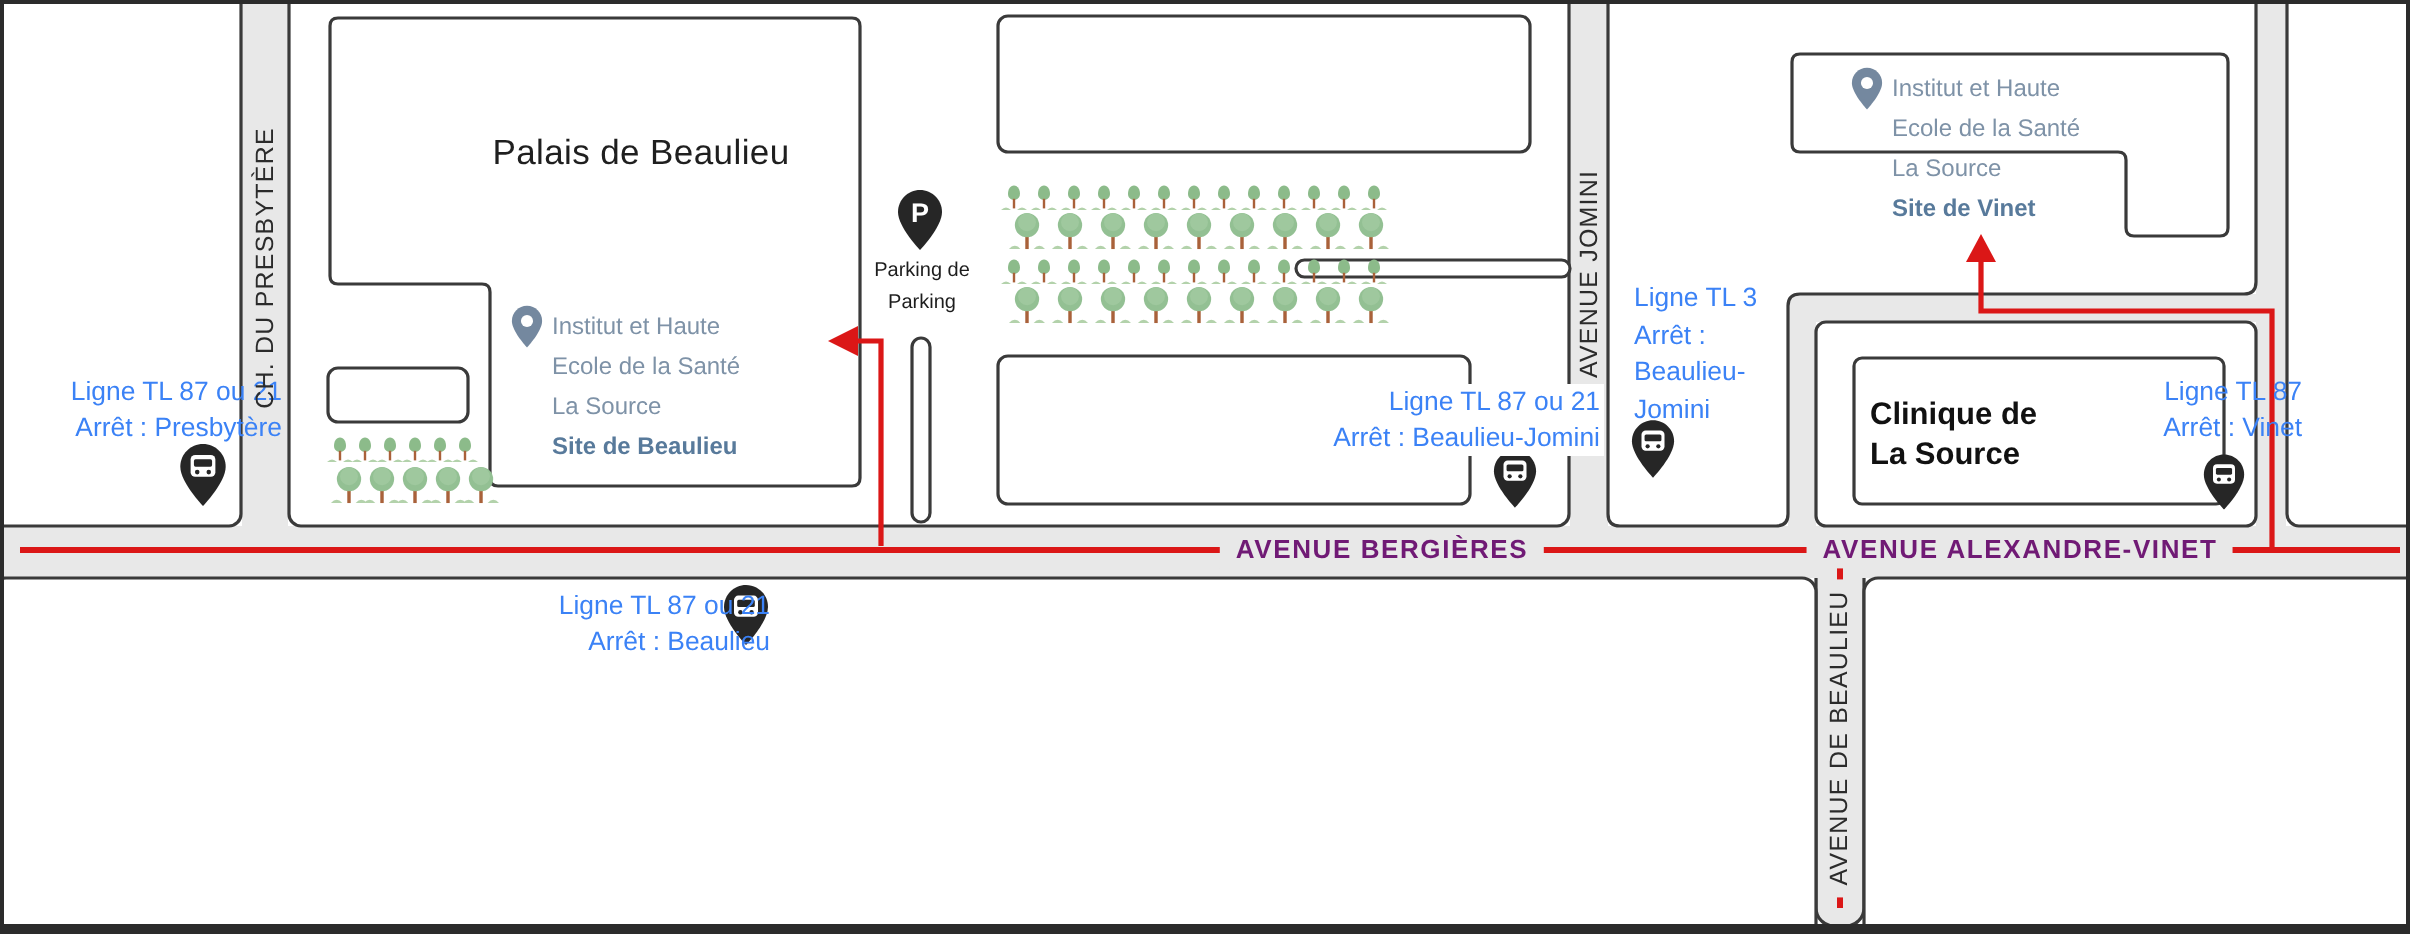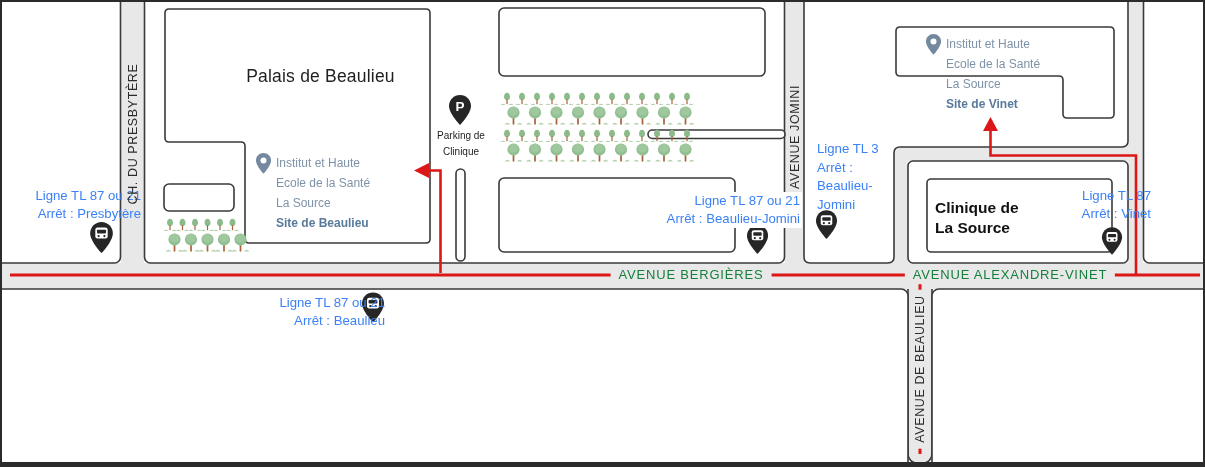--- a/index.html
+++ b/index.html
@@ -3,22 +3,22 @@
 <meta charset="utf-8">
 <style>
   html,body{margin:0;padding:0;background:#fff;font-family:"Liberation Sans",sans-serif;}
   #map-frame{
     position:relative;width:1205px;height:467px;box-sizing:border-box;
     border:2px solid #2b2b2b;border-bottom-width:5px;background:#ffffff;overflow:hidden;
   }
   #base-svg{position:absolute;left:0;top:0;width:1201px;height:460px;}
   .lbl{position:absolute;color:#222;line-height:1.2;}
   .street-h{
-    transform:translate(-50%,-50%);font-size:13px;letter-spacing:.8px;color:#15803d;
-    background:#e8e8e8;padding:1px 8px;white-space:nowrap;font-weight:400;
+    transform:translate(-50%,-50%);font-size:13px;letter-spacing:.8px;color:#701a75;
+    background:#e8e8e8;padding:1px 8px;white-space:nowrap;font-weight:700;
   }
   .street-v{
     transform:translate(-50%,-50%) rotate(-90deg);font-size:12.5px;letter-spacing:.6px;
     color:#2b2b2b;white-space:nowrap;font-weight:500;
   }
   .street-v.on-red{background:#e8e8e8;padding:0 6px;}
   .stop{font-size:13.2px;line-height:18px;color:#3b82f6;font-weight:500;white-space:nowrap;}
   .stop.right{text-align:right;margin-left:27px;}
   .stop.halo{background:#ffffff;padding:0 2px;}
   .poi-blue{font-size:12px;line-height:20px;font-weight:500;color:#7e92a7;white-space:nowrap;}
@@ -185,21 +185,21 @@
 
   <div class="lbl poi-blue" style="left:944px;top:32px;">
     <div>Institut et Haute</div>
     <div>Ecole de la Santé</div>
     <div>La Source</div>
     <div class="site">Site de Vinet</div>
   </div>
 
   <div class="lbl park" style="left:415px;top:126px;width:88px;">
     <div>Parking de</div>
-    <div>Clinique</div>
+    <div>Parking</div>
   </div>
 
   <div class="lbl clin" style="left:933px;top:196px;">
     <div>Clinique de</div>
     <div>La Source</div>
   </div>
 
   <div class="lbl stop right" style="left:2px;top:185px;width:110px;">
     <div>Ligne TL 87 ou 21</div>
     <div>Arrêt : Presbytère</div>

